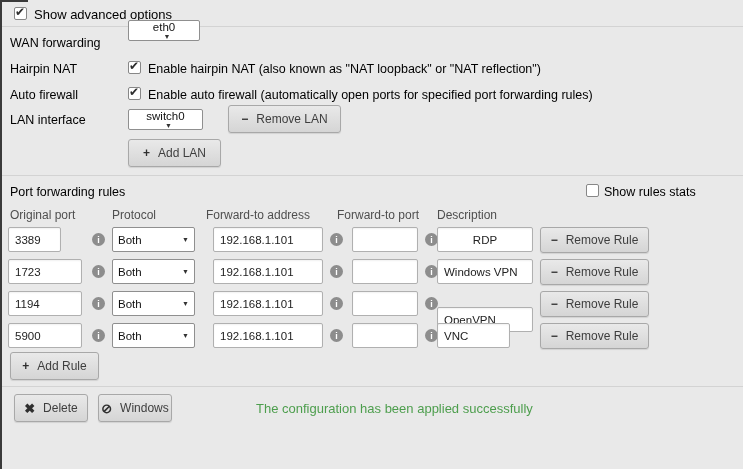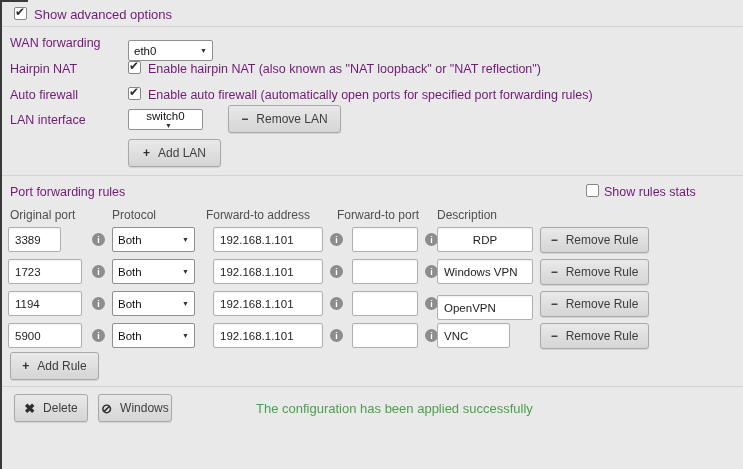--- a/index.html
+++ b/index.html
@@ -8,21 +8,21 @@
     font-family:"Liberation Sans","DejaVu Sans",sans-serif;
     background:#e9e9e9; color:#4c4c4c; position:relative;
   }
   .stage { position:relative; width:743px; height:469px; }
 
   .edge-left { position:absolute; left:0; top:0; width:2px; height:469px; background:#3a3a3a; }
   .edge-top  { position:absolute; left:0; top:0; width:28px; height:2px; background:#3a3a3a; }
 
   .divider { position:absolute; left:2px; right:0; height:1px; background:#d3d3d3; }
 
-  .lbl { position:absolute; font-size:12.5px; color:#701a75; white-space:nowrap; }
+  .lbl { position:absolute; font-size:12.5px; color:#000000; white-space:nowrap; }
 
   
   .cb { position:absolute; width:13px; height:13px; background:#fff;
         border:1px solid #878787; border-radius:2px; cursor:pointer; }
   .cb.checked::after { content:"✔"; position:absolute; top:-3px; left:0;
         font-size:12px; color:#2d2d2d; }
 
   
   .sel { position:absolute; height:21px; background:#fff; border:1px solid #8f8f8f;
          border-radius:2px; display:flex; align-items:center; justify-content:space-between;
@@ -64,21 +64,21 @@
 
   <div class="edge-top"></div>
   <div class="edge-left"></div>
 
   <span class="cb checked" style="left:14px; top:7px;"></span>
   <span class="lbl" style="left:34px; top:7px; font-size:13px;">Show advanced options</span>
 
   <div class="divider" style="top:26px;"></div>
 
   <span class="lbl" style="left:10px; top:36px;">WAN forwarding</span>
-  <div class="sel" style="left:128px; top:40px; width:85px;">
+  <div class="sel" style="left:128px; top:20px; width:72px;flex-direction:column;">
     <span>eth0</span>
     <span class="arrow">▼</span>
   </div>
 
   <span class="lbl" style="left:10px; top:62px;">Hairpin NAT</span>
   <span class="cb checked" style="left:128px; top:61px;"></span>
   <span class="lbl" style="left:148px; top:62px;">Enable hairpin NAT (also known as "NAT loopback" or "NAT reflection")</span>
 
   <span class="lbl" style="left:10px; top:88px;">Auto firewall</span>
   <span class="cb checked" style="left:128px; top:87px;"></span>
@@ -151,21 +151,21 @@
     <input class="inp" style="left: 8px; top: 0px; width: 74px;" value="1194">
     <span class="info" style="left:92px; top:6px;">i</span>
     <div class="sel row-sel" style="left:112px; top:0; width:83px;">
       <span>Both</span>
       <span class="arrow">▼</span>
     </div>
     <input class="inp" style="left: 213px; top: 0px; width: 110px;" value="192.168.1.101">
     <span class="info" style="left:330px; top:6px;">i</span>
     <input class="inp" style="left: 352px; top: 0px; width: 66px;" value="">
     <span class="info" style="left:425px; top:6px;">i</span>
-    <input class="inp" style="left: 437px; top: 4px; width: 96px;" value="OpenVPN">
+    <input class="inp" style="left: 437px; top: 16px; width: 96px;" value="OpenVPN">
     <button class="btn" style="left:540px; top:0; width:109px; height:26px;">
       <span class="glyph">−</span>
       <span>Remove Rule</span>
     </button>
   </div>
 
   <div class="rule-row" style="top:323px;">
     <input class="inp" style="left: 8px; top: 0px; width: 74px;" value="5900">
     <span class="info" style="left:92px; top:6px;">i</span>
     <div class="sel row-sel" style="left:112px; top:0; width:83px;">

